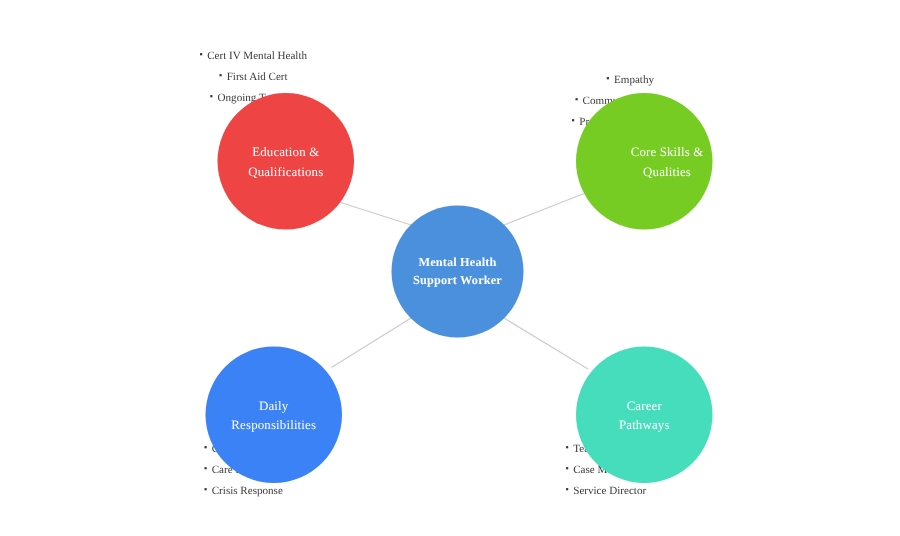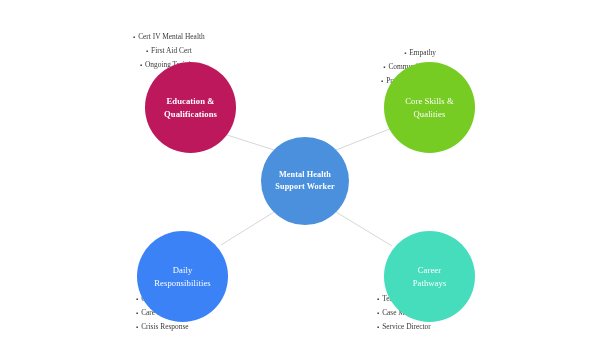--- a/index.html
+++ b/index.html
@@ -56,21 +56,21 @@
   }
   .branch-node {
     width: 91px;
     height: 91px;
     z-index: 3;
   }
   .branch-node .node-label {
     font-size: 8.6px;
   }
   .n-edu    { left: 145px; top: 62px; }
-  .n-skills { left: 384px; top: 62px; }
+  .n-skills { left: 384px; top: 62px; justify-content: flex-end; }
   .n-daily  { left: 137px; top: 231px; }
   .n-career { left: 384px; top: 231px; }
 
   .bullets {
     position: absolute;
     z-index: 2;
     color: #3a3a3a;
     font-family: "Liberation Serif", "DejaVu Serif", serif;
     font-size: 7.4px;
     line-height: 1.92;
@@ -104,21 +104,21 @@
     <line x1="336" y1="212" x2="392" y2="246" stroke="#cccccc" stroke-width="0.8"></line>
   </svg>
 
   <div class="node center-node" style="background: rgb(74, 144, 221); font-weight: bold;">
     <div class="node-label">
       <div>Mental Health</div>
       <div>Support Worker</div>
     </div>
   </div>
 
-  <div class="node branch-node n-edu" style="background: #be185d; font-weight: bold;">
+  <div class="node branch-node n-edu" style="background: #ef4444;">
     <div class="node-label">
       <div>Education &amp;</div>
       <div>Qualifications</div>
     </div>
   </div>
 
   <div class="node branch-node n-skills" style="background: rgb(118, 204, 34);">
     <div class="node-label">
       <div>Core Skills &amp;</div>
       <div>Qualities</div>

